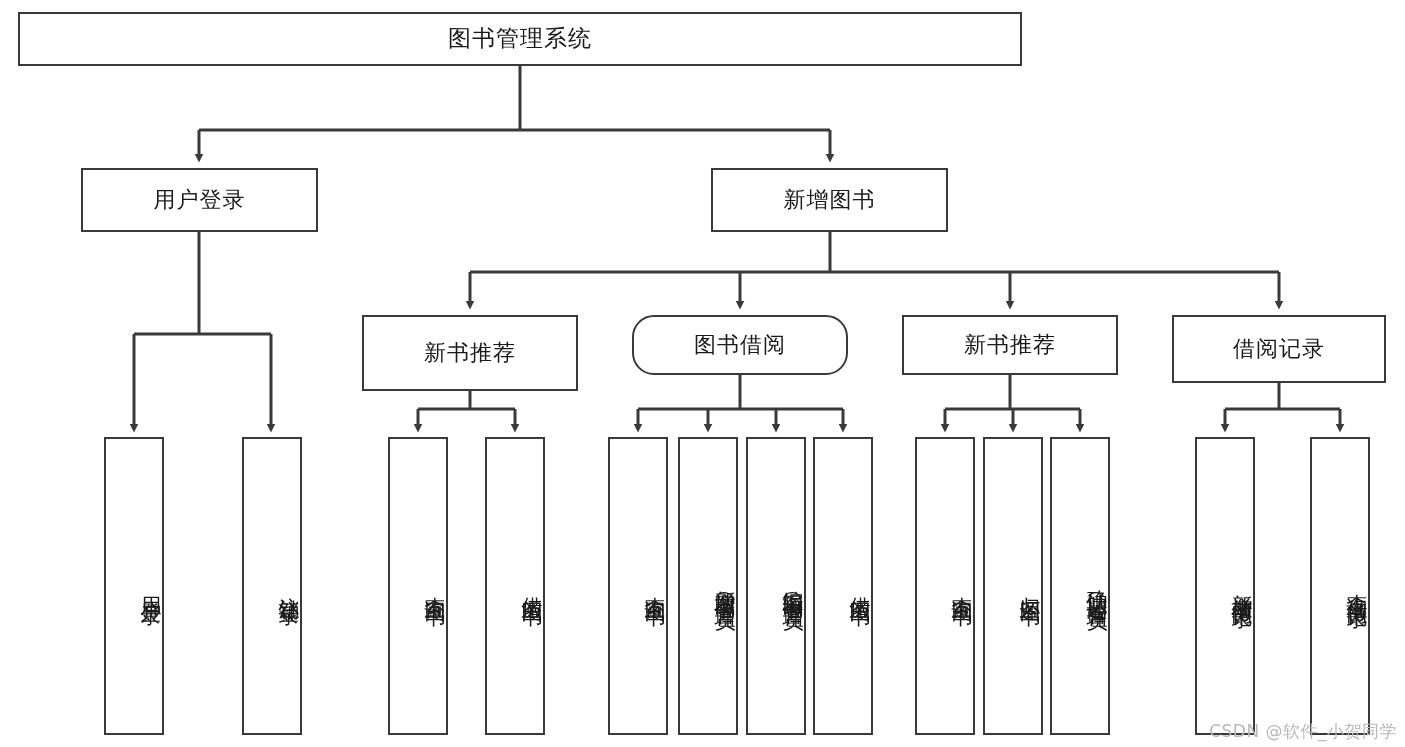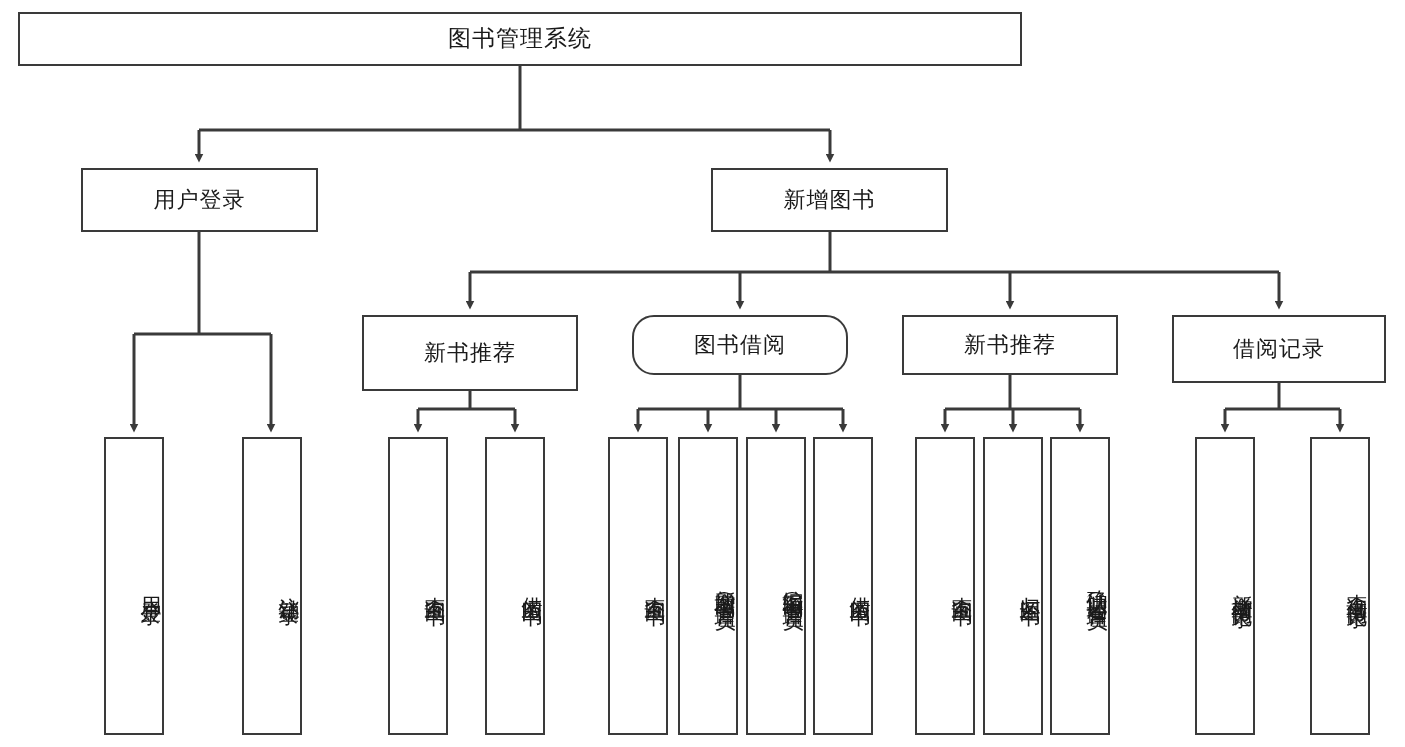--- a/index.html
+++ b/index.html
@@ -190,13 +190,14 @@
     <span class="node-label">确认归还（管理员）</span>
   </div>
 
   <div class="node vertical" style="left:1195px; top:437px; width:60px; height:298px;">
     <span class="node-label">新增借阅记录</span>
   </div>
   <div class="node vertical" style="left:1310px; top:437px; width:60px; height:298px;">
     <span class="node-label">查询借阅记录</span>
   </div>
 
+  <div id="watermark">CSDN @软件_小贺同学</div>
 </div>
 
 </body></html>

